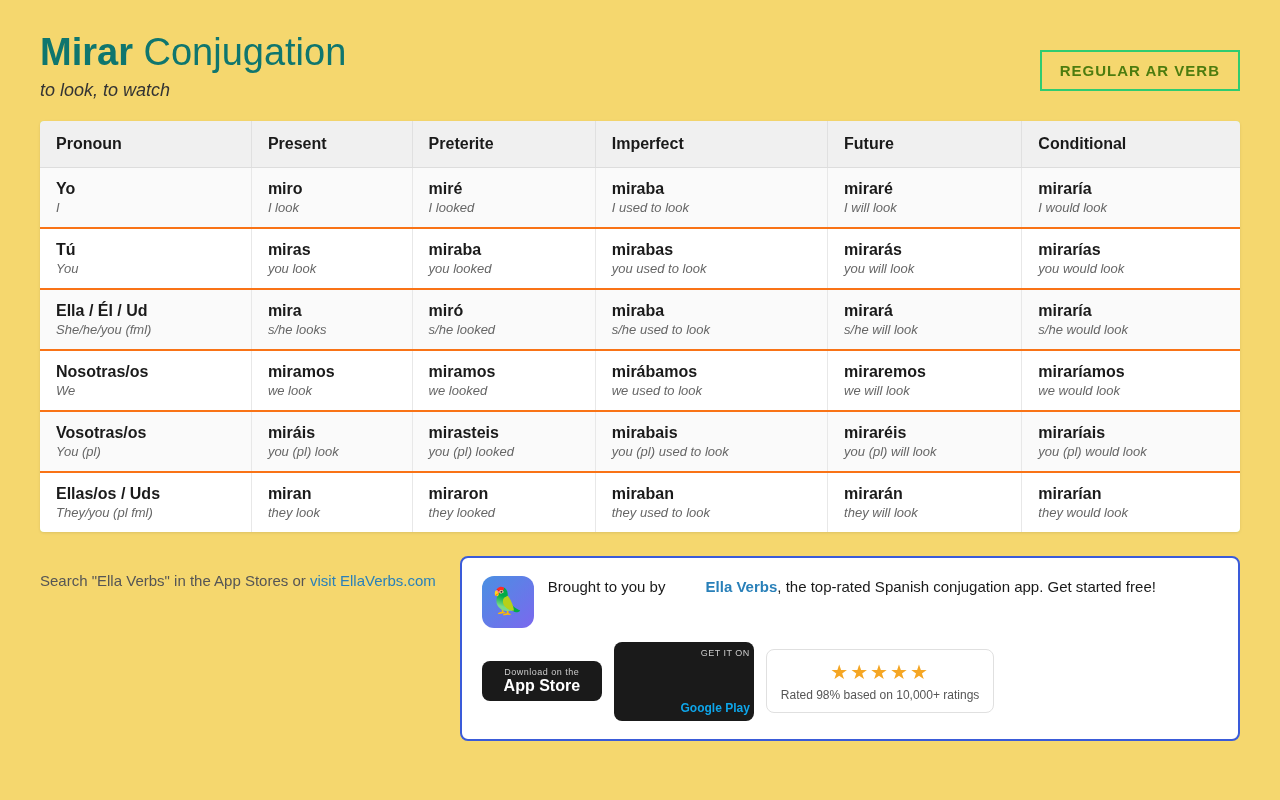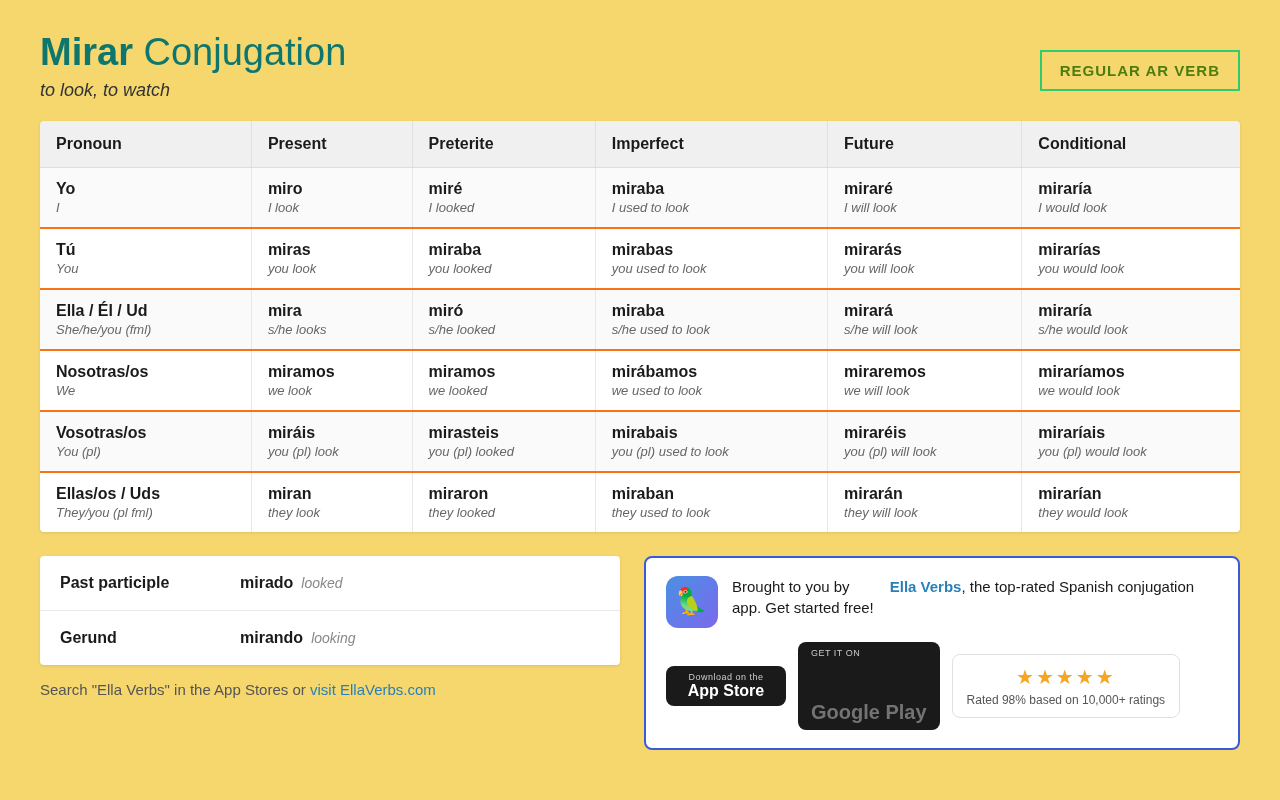--- a/index.html
+++ b/index.html
@@ -217,37 +217,37 @@
       letter-spacing: 0.5px;
     }
     .app-store-name {
       font-size: 16px;
       font-weight: 600;
       color: white;
     }
     .google-play-btn {
       background: #1a1a1a;
       border-radius: 8px;
-      padding: 6px 13px;
+      padding: 6px 4px;
       cursor: pointer;
       display: flex;
       flex-direction: column;
-      align-items: flex-start;
+      align-items: flex-end;
       min-width: 140px;
       gap: 43px;
     }
     .google-play-label {
       font-size: 9px;
       color: #ccc;
       letter-spacing: 0.5px;
     }
     .google-play-name {
-      font-size: 20px;
+      font-size: 12px;
       font-weight: 600;
-      color: #737373;
+      color: #0ea5e9;
     }
     .ratings-box {
       background: white;
       border: 1px solid #e0e0e0;
       border-radius: 8px;
       padding: 10px 14px;
       text-align: center;
       min-width: 170px;
     }
     .stars {
@@ -447,32 +447,20 @@
         <td>
           <span class="verb-main">mirarían</span>
           <span class="verb-sub">they would look</span>
         </td>
       </tr>
     </tbody>
 </table>
 
 <div class="bottom-section">
   <div class="bottom-left">
-    <div class="participle-table" id="participle-table">
-    <div class="participle-row">
-          <span class="participle-label">Past participle</span>
-          <span class="participle-verb">mirado</span>
-          <span class="participle-translation">looked</span>
-        </div>
-        <div class="participle-row">
-          <span class="participle-label">Gerund</span>
-          <span class="participle-verb">mirando</span>
-          <span class="participle-translation">looking</span>
-        </div>
-      </div>
     <p class="search-text" id="search-text">Search "Ella Verbs" in the App Stores or <a href="#">visit EllaVerbs.com</a></p>
   </div>
 
   <div class="ad-banner">
     <div class="ad-top">
       <div class="ad-icon" id="ad-icon">🦜</div>
       <div class="ad-text" id="ad-text">Brought to you by <a href="#">Ella Verbs</a>, the top-rated Spanish conjugation app. Get started free!</div>
     </div>
     <div class="ad-buttons">
       <div class="app-store-btn">

